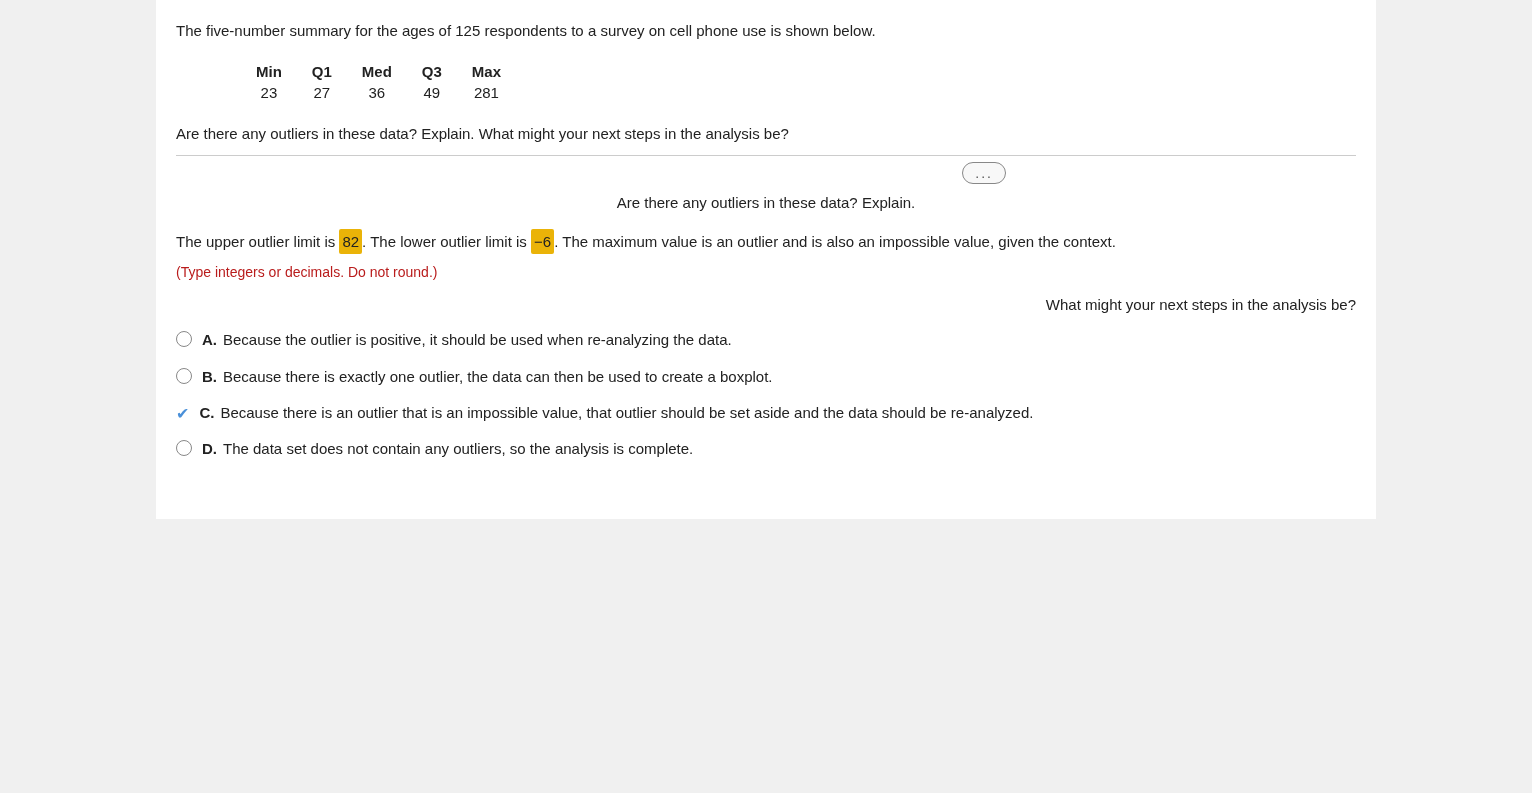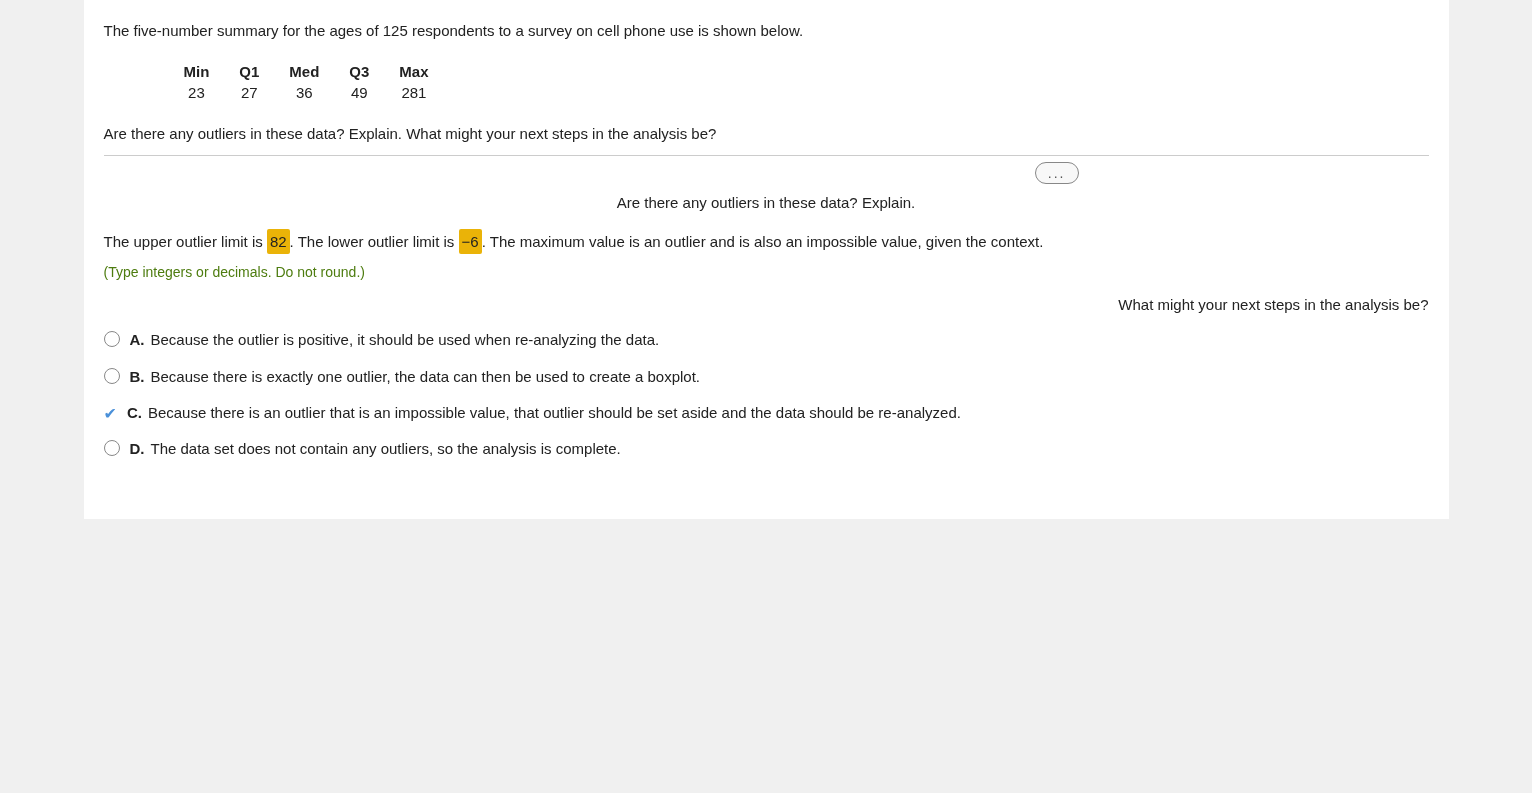--- a/index.html
+++ b/index.html
@@ -12,21 +12,21 @@
       font-family: Arial, sans-serif;
       font-size: 15px;
       background: #f0f0f0;
       display: flex;
       justify-content: center;
       align-items: flex-start;
       min-height: 100vh;
     }
 
     .page-container {
-      width: 1365px;
+      width: 1220px;
       background: #ffffff;
       padding: 20px 20px 44px 20px;
       position: relative;
     }
 
     .intro-text {
       font-size: 15px;
       color: #222;
       margin-bottom: 18px;
       line-height: 1.5;
@@ -109,21 +109,21 @@
       padding: 0 3px;
       border-radius: 2px;
     }
 
     .bold-word {
       font-weight: normal;
     }
 
     .sub-note {
       font-size: 14px;
-      color: #4d7c0f;
+      color: #b91c1c;
       margin-bottom: 16px;
     }
 
     .next-steps-title {
       font-size: 15px;
       color: #222;
       margin-bottom: 16px;
       text-align: right;
     }
 

